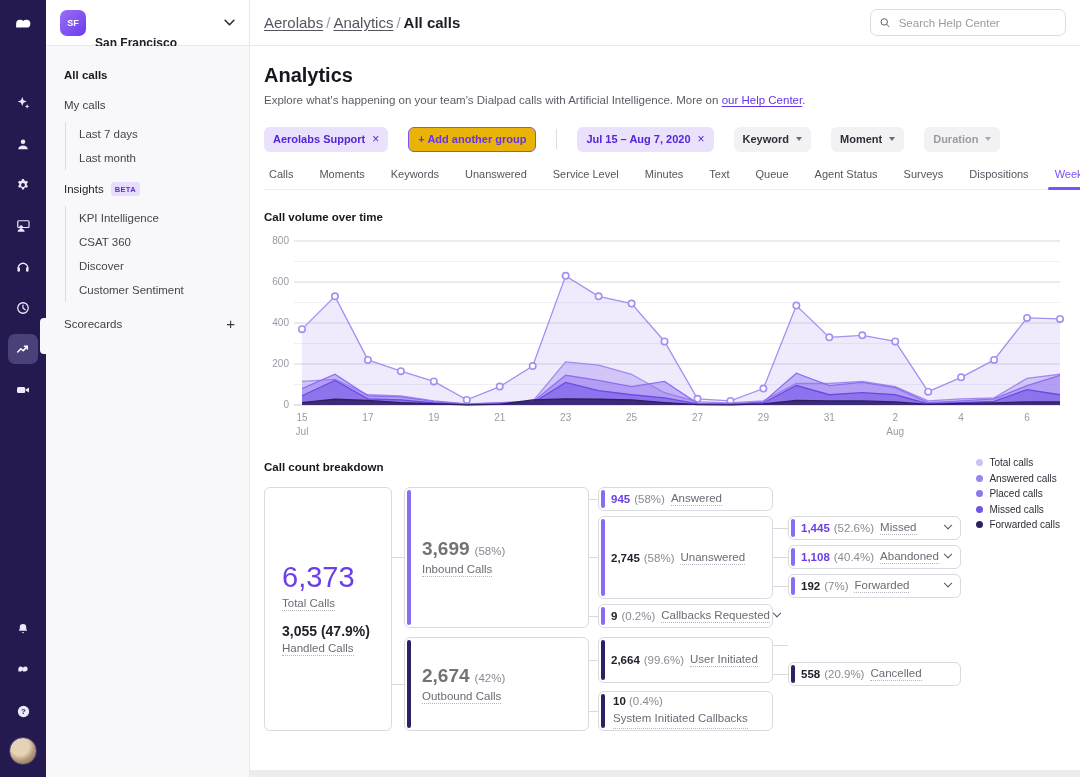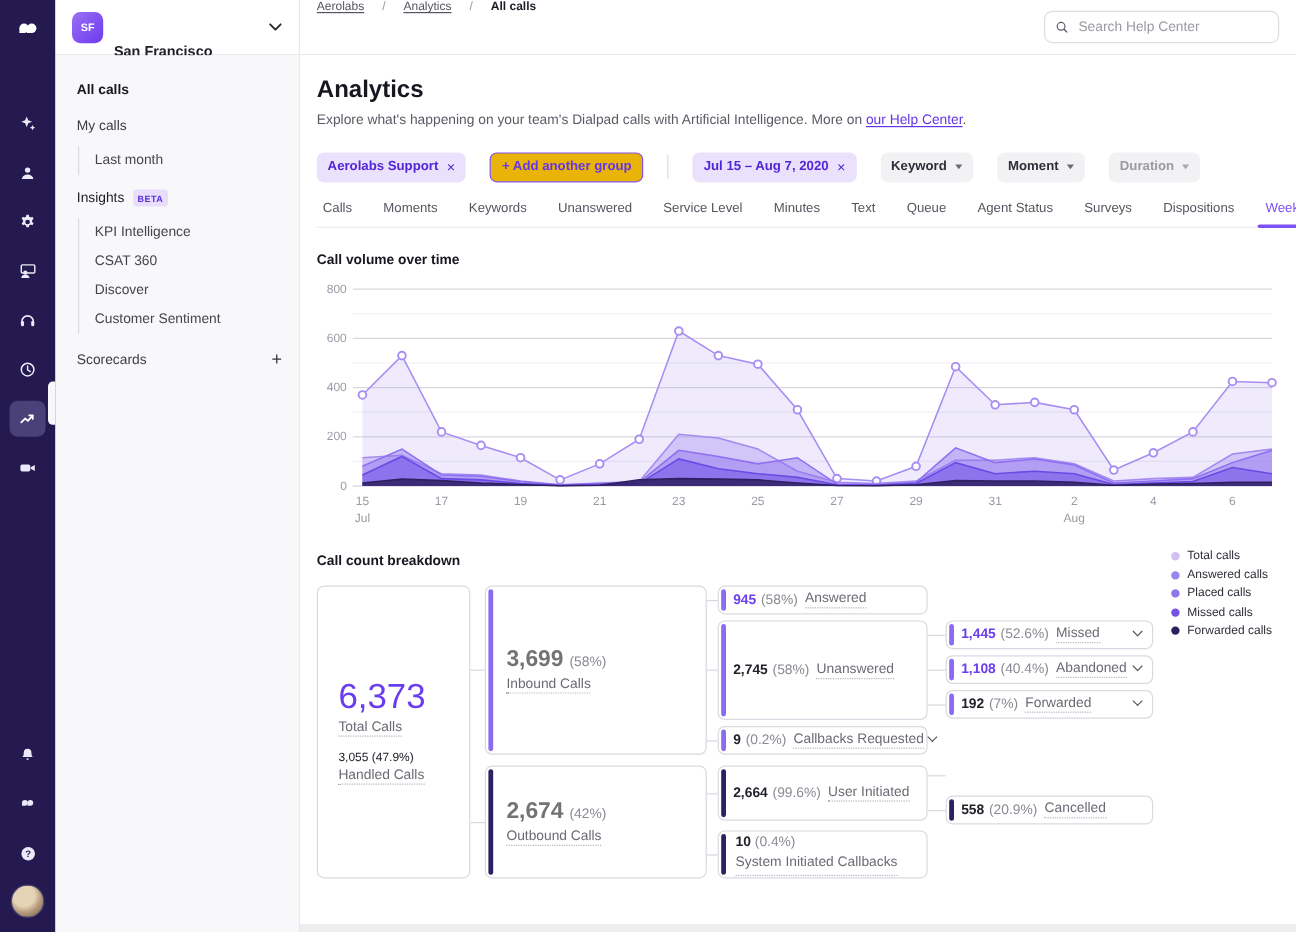--- a/index.html
+++ b/index.html
@@ -46,21 +46,21 @@
     padding-left:14px; border-right:1px solid #e8e8ee; cursor:pointer;
   }
   .team-avatar {
     width:26px; height:26px; border-radius:7px; margin-right:9px;
     background:linear-gradient(135deg,#9a6ff5,#6c3bee);
     color:#fff; font-size:9px; font-weight:bold;
     display:flex; align-items:center; justify-content:center;
   }
   .team-name { font-size:12px; font-weight:bold; color:#202029;margin-top:40px; }
   .team-chev { margin-left:auto; margin-right:14px; }
-  .crumbs { display:flex; align-items:flex-start; padding-left:14px; font-size:10px; gap:15px; flex:1; }
+  .crumbs { display:flex; align-items:center; padding-left:14px; font-size:15px; gap:3px; flex:1; }
   .crumb-link { color:#55555f; text-decoration:underline; text-underline-offset:2px; cursor:pointer; }
   .crumb-sep { color:#9a9aa5; }
   .crumb-current { font-weight:bold; color:#1d1d27; }
   .search-wrap {
     display:flex; align-items:center; gap:6px; align-self:center;
     width:196px; height:27px; margin-right:14px;
     border:1px solid #dcdce3; border-radius:7px; padding:0 8px; background:#fff;
   }
   .search-wrap input {
     border:0; outline:0; width:100%; font-size:11.5px; color:#3a3a44;
@@ -145,21 +145,21 @@
   .lbl { color:#6b6b75; border-bottom:1px dotted #b5b5c0; padding-bottom:1px; margin-left:2px; white-space:nowrap; }
   .chev {
     margin-left:auto; width:6px; height:6px; flex:0 0 6px;
     border-right:1.5px solid #55555f; border-bottom:1.5px solid #55555f;
     transform:rotate(45deg) translate(-2px,-2px);
   }
   .big-num { font-size:29px; color:#6c3ded; line-height:1.1; }
   .mid-num { font-size:19px; font-weight:bold; color:#737373; }
   .mid-pct { font-size:11.5px; font-weight:normal; color:#8a8a94; margin-left:5px; }
   .box-lbl { font-size:11.5px; color:#6b6b75; border-bottom:1px dotted #b5b5c0; padding-bottom:1px; margin-top:3px; }
-  .sub-num { font-size:10px; font-weight:normal; color:#22222b; margin-top:12px; }
+  .sub-num { font-size:14px; font-weight:bold; color:#22222b; margin-top:12px; }
   .two-line { line-height:1.45; }
   .conn { position:absolute; height:1px; background:#d8d8de; }
 
   .bottom-strip { position:absolute; left:0; right:0; bottom:0; height:7px; background:#ededf0; }
 </style>
 </head>
 <body>
 
 <div class="app">
 
@@ -267,20 +267,21 @@
         <input type="text" placeholder="Search Help Center" style="">
       </div>
     </div>
 
     <div class="content-row">
 
       <div class="sidebar">
         <div class="side-item current">All calls</div>
         <div class="side-item">My calls</div>
         <div class="side-sub">
+          <div class="side-item">Last 7 days</div>
           <div class="side-item">Last month</div>
         </div>
         <div class="side-insights">
           <span>Insights</span>
           <span class="beta-badge">BETA</span>
         </div>
         <div class="side-sub">
           <div class="side-item">KPI Intelligence</div>
           <div class="side-item">CSAT 360</div>
           <div class="side-item">Discover</div>

